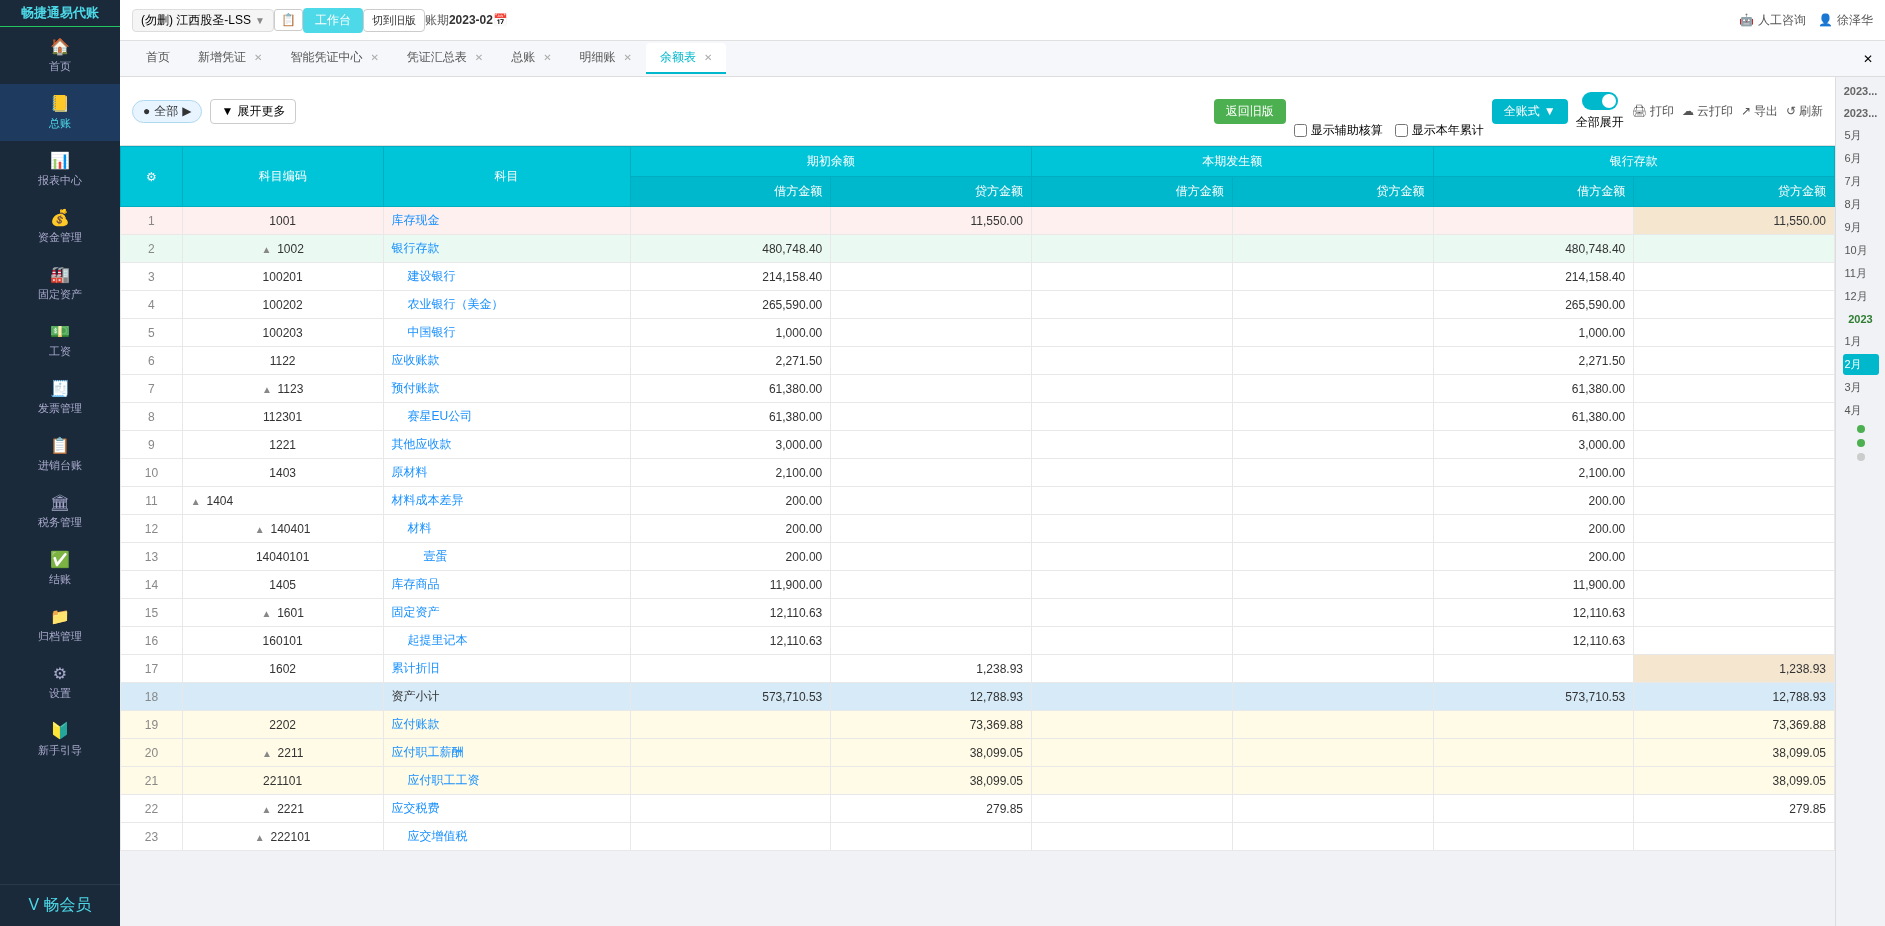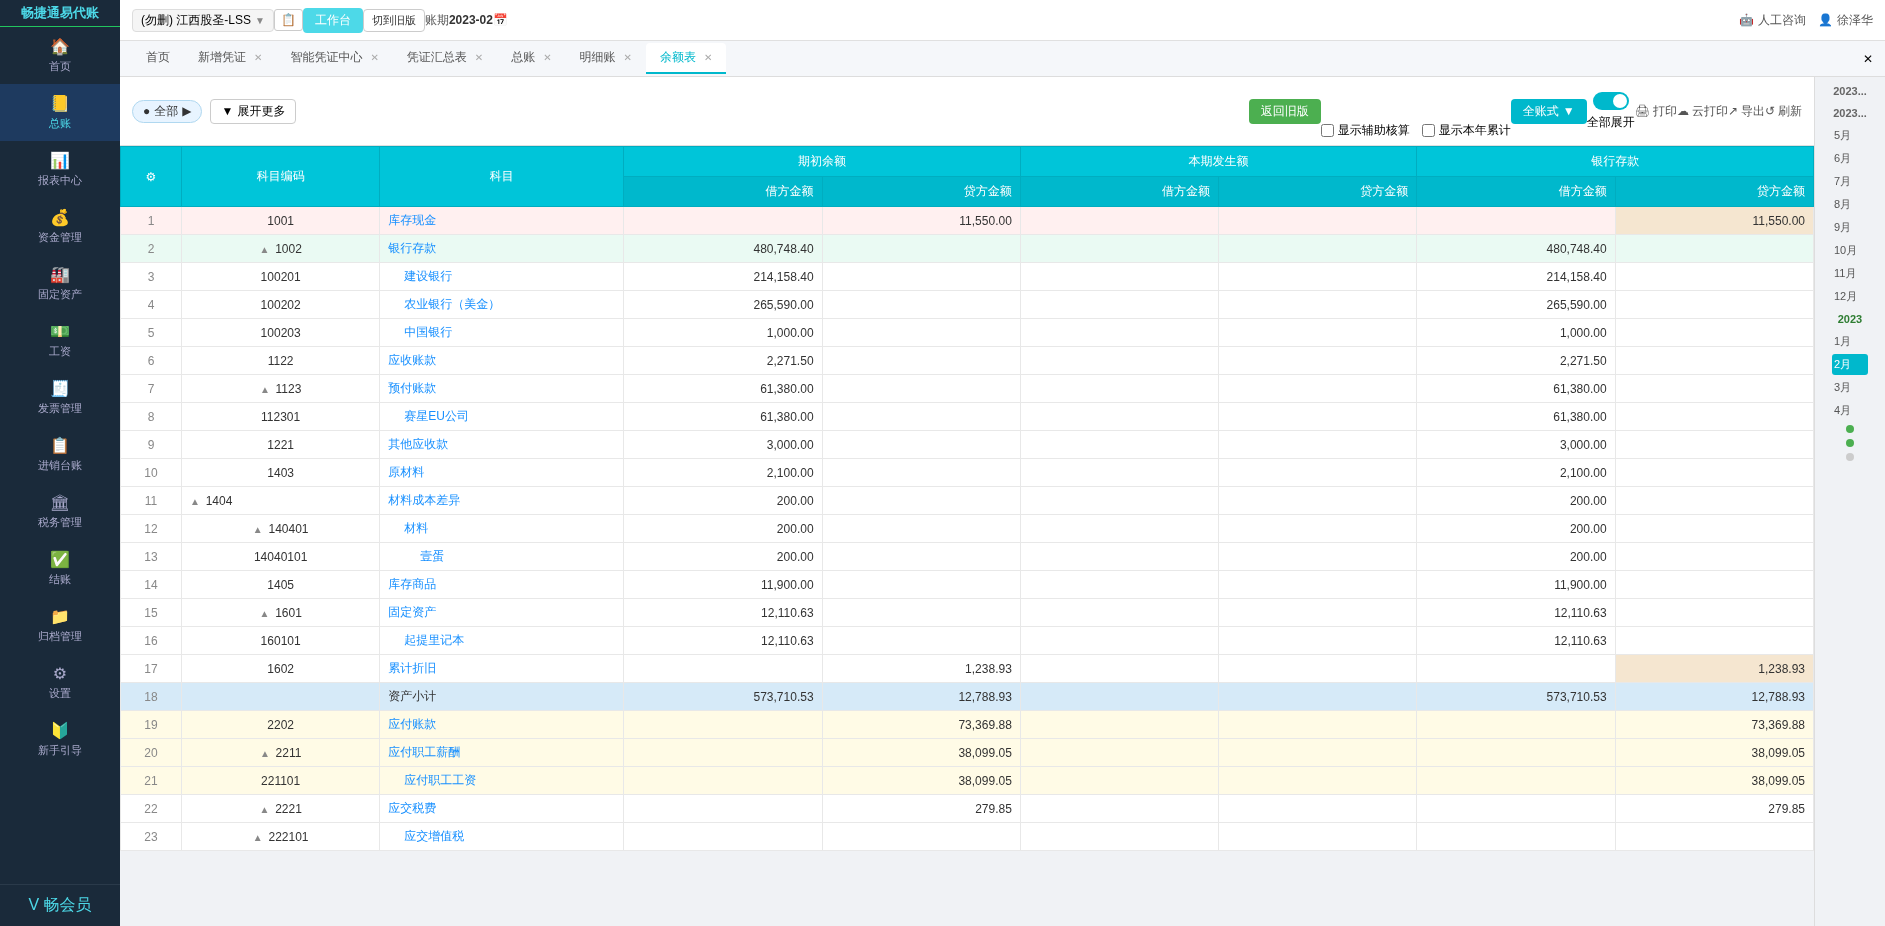--- a/index.html
+++ b/index.html
@@ -34,21 +34,21 @@
     
     .content { flex: 1; display: flex; overflow: hidden; }
 
     
     .sheet-area { flex: 1; display: flex; flex-direction: column; overflow: hidden; background: #f0f2f5; }
 
     
     .sheet-toolbar { background: #fff; padding: 6px 12px; display: flex; align-items: center; gap: 8px; border-bottom: 1px solid #e0e0e0; flex-shrink: 0; }
     .filter-tag { background: #e8f4ff; border: 1px solid #b0d8f0; border-radius: 12px; padding: 2px 10px; font-size: 12px; color: #333; display: flex; align-items: center; gap: 4px; }
     .btn-expand { background: #fff; border: 1px solid #ccc; border-radius: 4px; padding: 3px 10px; font-size: 12px; cursor: pointer; display: flex; align-items: center; gap: 4px; }
-    .toolbar-right { margin-left: auto; display: flex; align-items: center; }
+    .toolbar-right { margin-left: auto; display: flex; align-items: center; gap: 8px; }
     .btn-return { background: #4CAF50; color: #fff; border: none; border-radius: 4px; padding: 4px 12px; cursor: pointer; font-size: 12px; }
     .checkbox-group { display: flex; align-items: center; gap: 12px; font-size: 12px; }
     .checkbox-item { display: flex; align-items: center; gap: 4px; cursor: pointer; margin-top: 39px; }
     .btn-format { background: #00b8cc; color: #fff; border: none; border-radius: 4px; padding: 4px 12px; cursor: pointer; font-size: 12px; display: flex; align-items: center; gap: 4px; }
     .toggle-group { display: flex; align-items: center; gap: 4px; flex-direction: column; }
     .toggle-switch { width: 36px; height: 18px; background: #00b8cc; border-radius: 9px; position: relative; cursor: pointer; }
     .toggle-switch::after { content: ''; position: absolute; width: 14px; height: 14px; background: #fff; border-radius: 50%; top: 2px; right: 2px; }
     .btn-action { background: none; border: none; color: #555; font-size: 12px; cursor: pointer; display: flex; align-items: center; gap: 3px; }
 
     
@@ -61,21 +61,21 @@
     .col-subject { width: 160px; }
     .col-amount { width: 130px; text-align: right; }
     tbody tr { border-bottom: 1px solid #e8e8e8; }
     tbody td { padding: 5px 8px; border: 1px solid #e8e8e8; color: #333; }
     tbody td.amount { text-align: right; color: #333; }
     tbody td.subject a { color: #1890ff; text-decoration: none; }
     .row-num { text-align: center; color: #888; }
     .expand-icon { color: #888; font-size: 10px; margin-right: 3px; }
 
     
-    .right-panel { width: 71px; background: #f0f2f5; border-left: 1px solid #ddd; display: flex; flex-direction: column; align-items: center; padding: 4px 2px; gap: 2px; font-size: 11px; overflow-y: auto; }
+    .right-panel { width: 50px; background: #f0f2f5; border-left: 1px solid #ddd; display: flex; flex-direction: column; align-items: center; padding: 4px 2px; gap: 2px; font-size: 11px; overflow-y: auto; }
     .right-panel .year-label { color: #666; font-weight: bold; writing-mode: horizontal-tb; padding: 4px 2px; }
     .right-panel .month-btn { width: 36px; text-align: left; padding: 3px 2px; cursor: pointer; color: #555; border-radius: 3px; }
     .right-panel .month-btn.active { background: #00b8cc; color: #fff; border-radius: 3px; }
     .right-panel .dot { width: 8px; height: 8px; border-radius: 50%; background: #ccc; margin: 2px auto; }
     .right-panel .dot.green { background: #4CAF50; }
   </style>
 </head>
 <body>
 
 <div class="sidebar">

